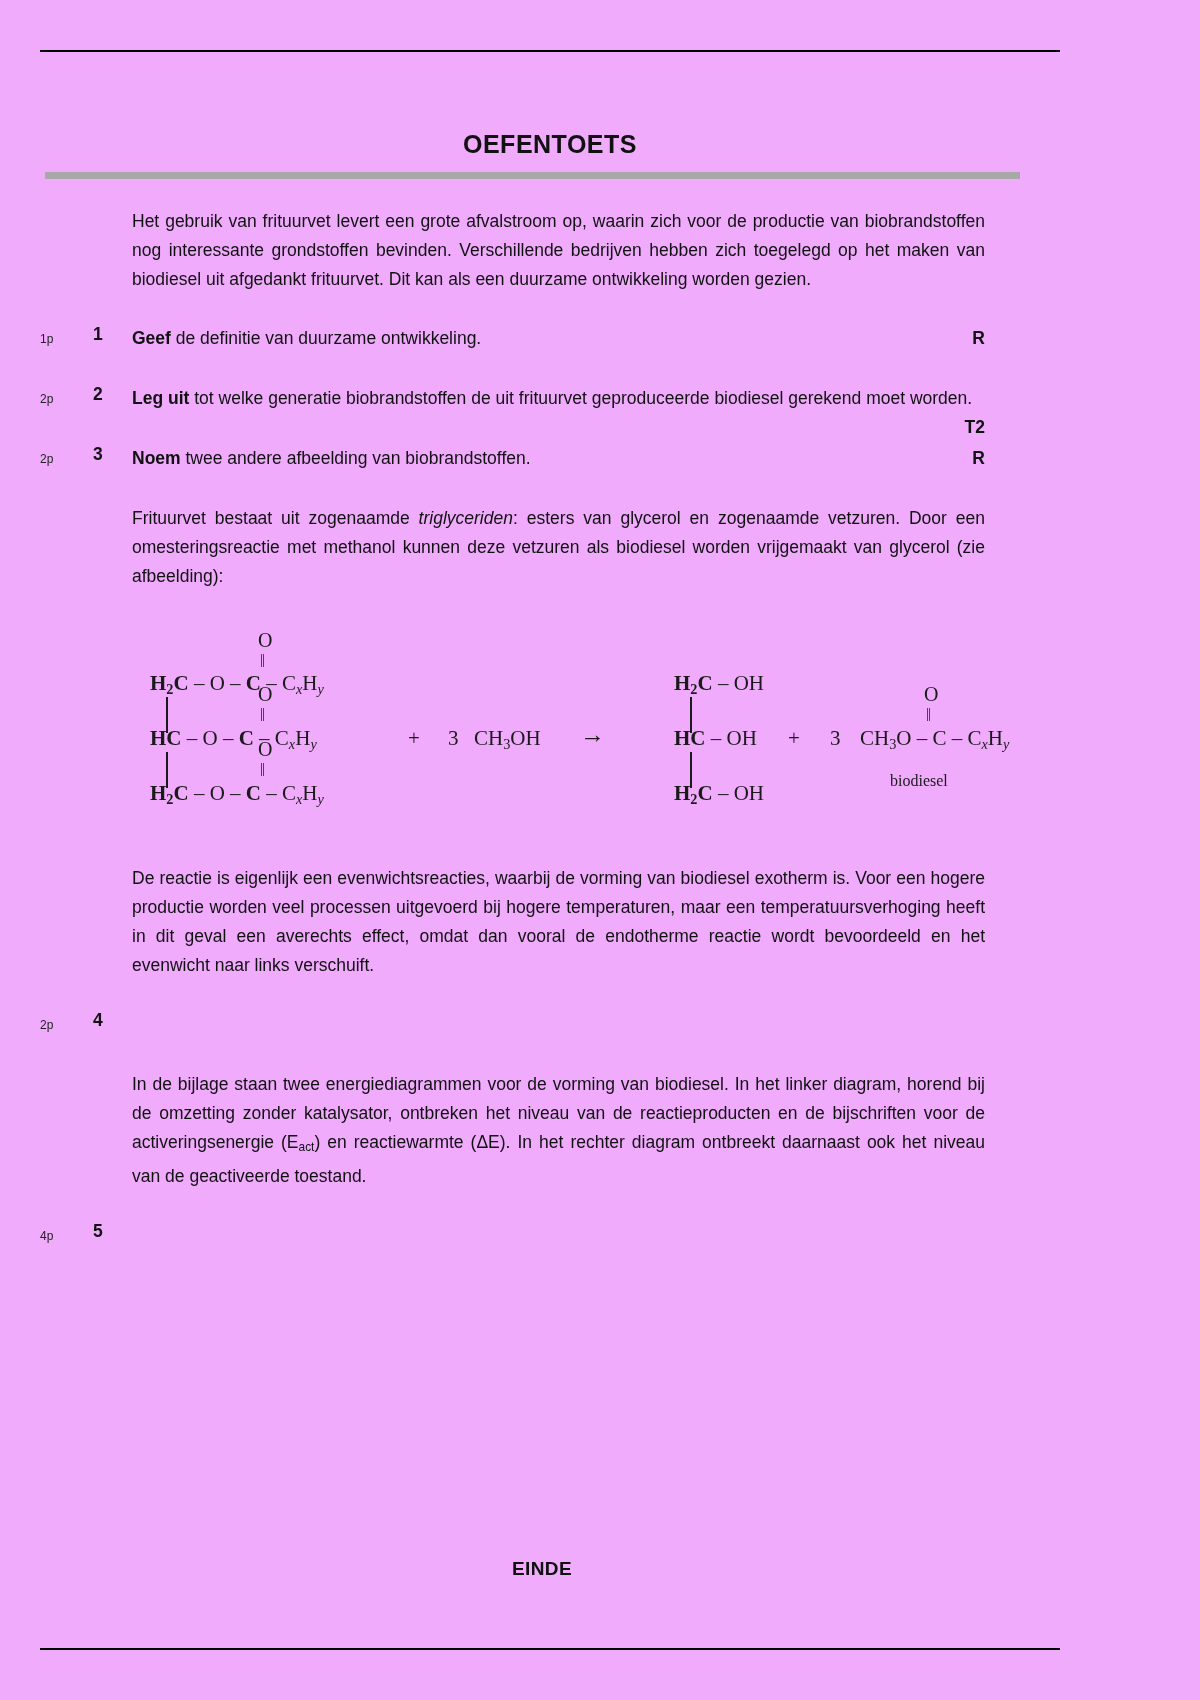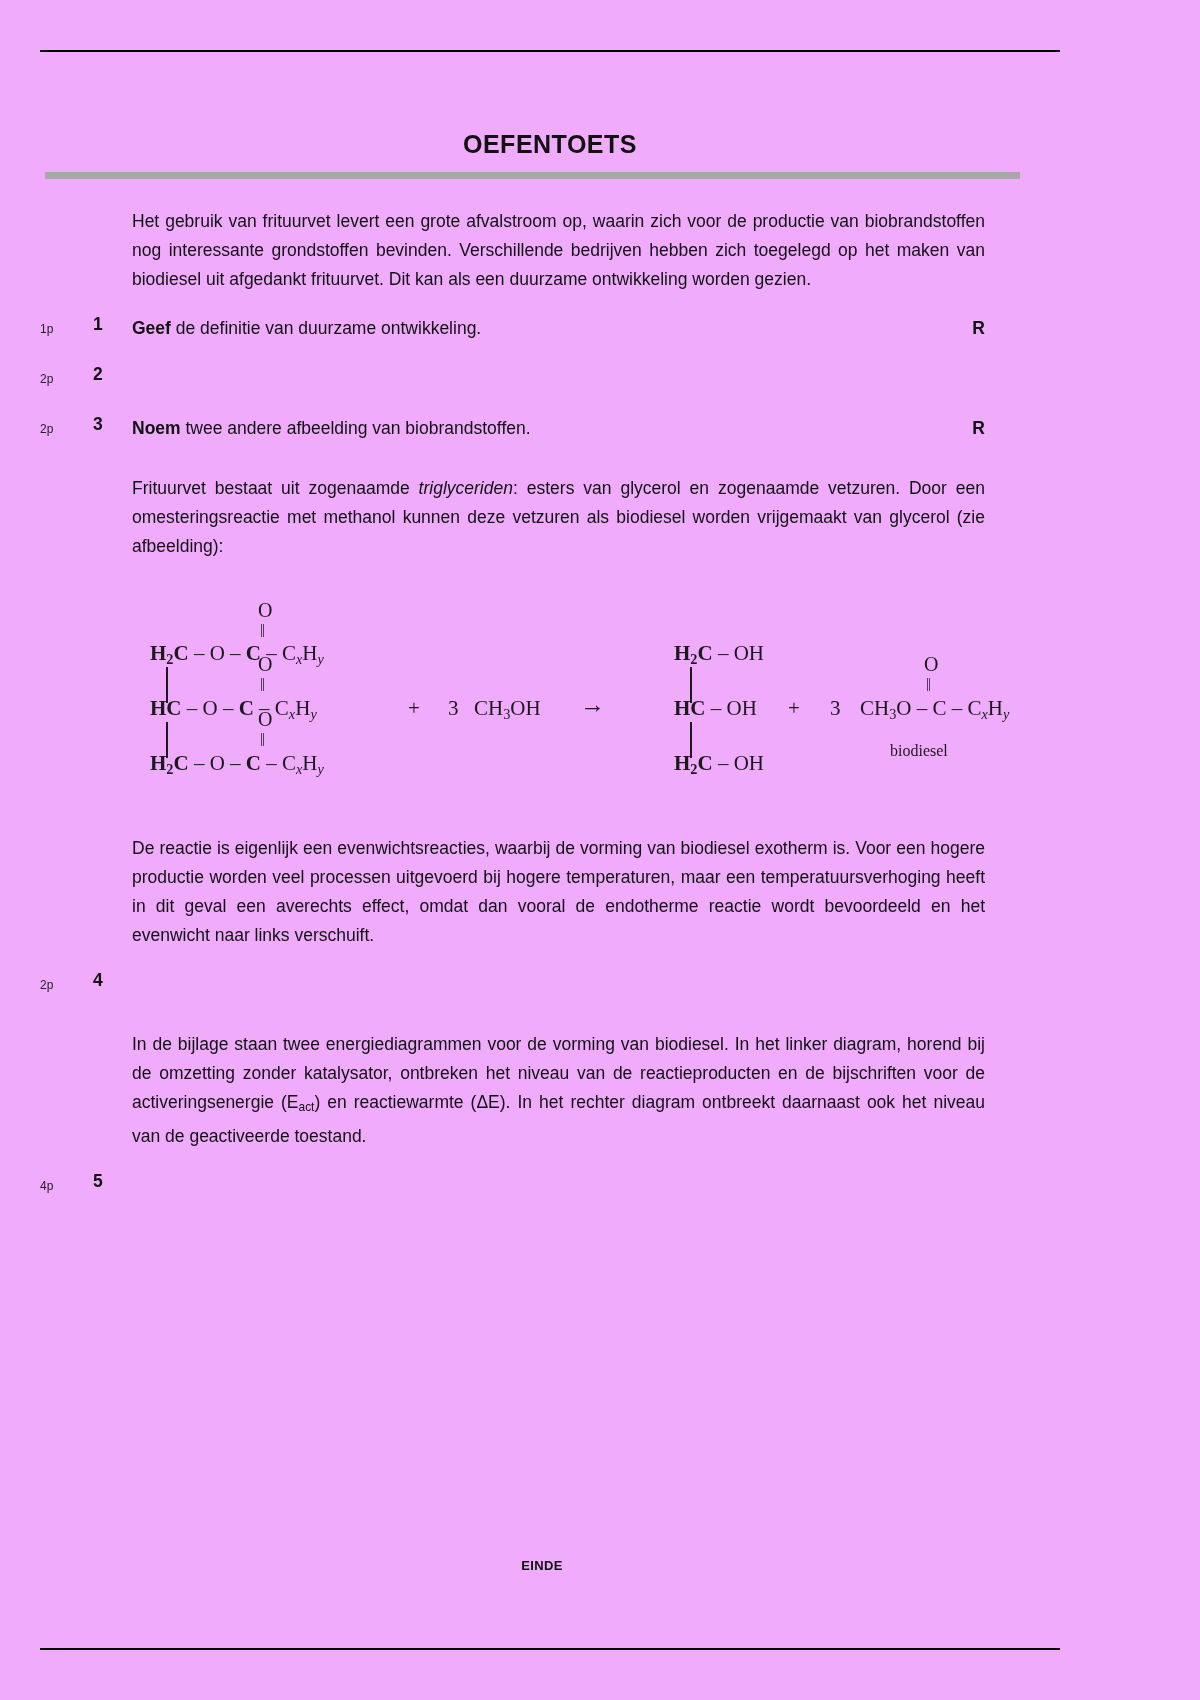--- a/index.html
+++ b/index.html
@@ -63,21 +63,21 @@
   p.para {
     margin: 0 0 0 92px;
     width: 853px;
     font-size: 17.5px;
     line-height: 29px;
     text-align: justify;
     text-justify: inter-word;
   }
   .qrow {
     position: relative;
-    margin-top: 20px;
+    margin-top: 30px;
     min-height: 30px;
   }
   .pts {
     position: absolute;
     left: 0px;
     top: 8px;
     width: 34px;
     font-size: 12px;
     color: #222;
     text-align: left;
@@ -147,21 +147,21 @@
     position: absolute;
     font-size: 16px;
     font-family: "Liberation Serif", serif;
   }
   .footer {
     position: absolute;
     left: 0;
     top: 1558px;
     width: 1084px;
     text-align: center;
-    font-size: 13px;
+    font-size: 19px;
     font-weight: bold;
     letter-spacing: 0.4px;
   }
 </style>
 </head>
 <body>
 
 <div class="page">
 
   <div class="rule-top"></div>
@@ -181,20 +181,23 @@
         <div class="pts">1p</div>
         <div class="qnum">1</div>
         <div class="qtext single">
           <span class="code">R</span><b>Geef</b><span> de definitie van duurzame ontwikkeling.</span>
         </div>
       </div>
 
       <div class="qrow">
         <div class="pts">2p</div>
         <div class="qnum">2</div>
+        <div class="qtext">
+          <b>Leg uit</b><span> tot welke generatie biobrandstoffen de uit frituurvet geproduceerde biodiesel gerekend moet worden.</span><span class="code">T2</span>
+        </div>
       </div>
 
       <div class="qrow">
         <div class="pts">2p</div>
         <div class="qnum">3</div>
         <div class="qtext single">
           <span class="code">R</span><b>Noem</b><span> twee andere afbeelding van biobrandstoffen.</span>
         </div>
       </div>
 

